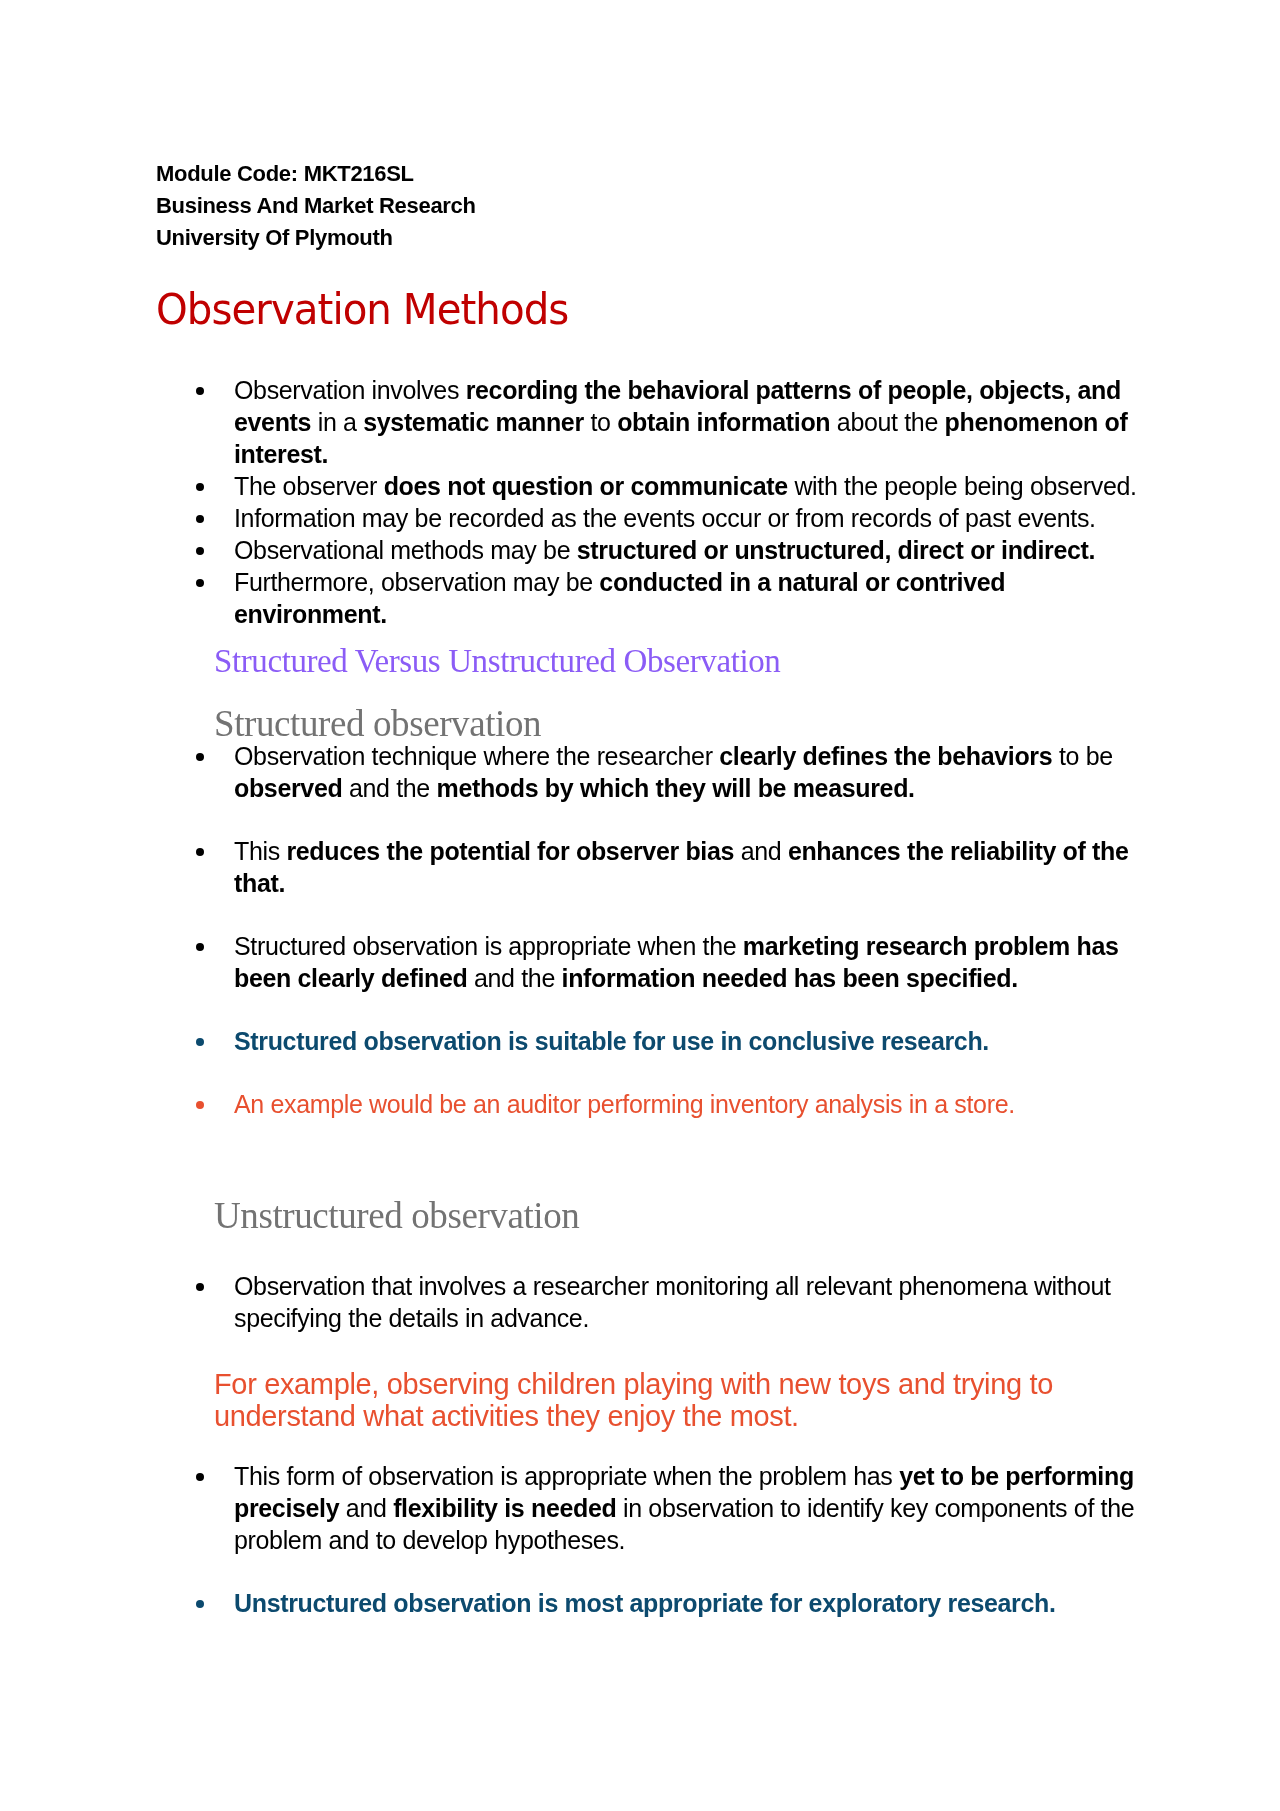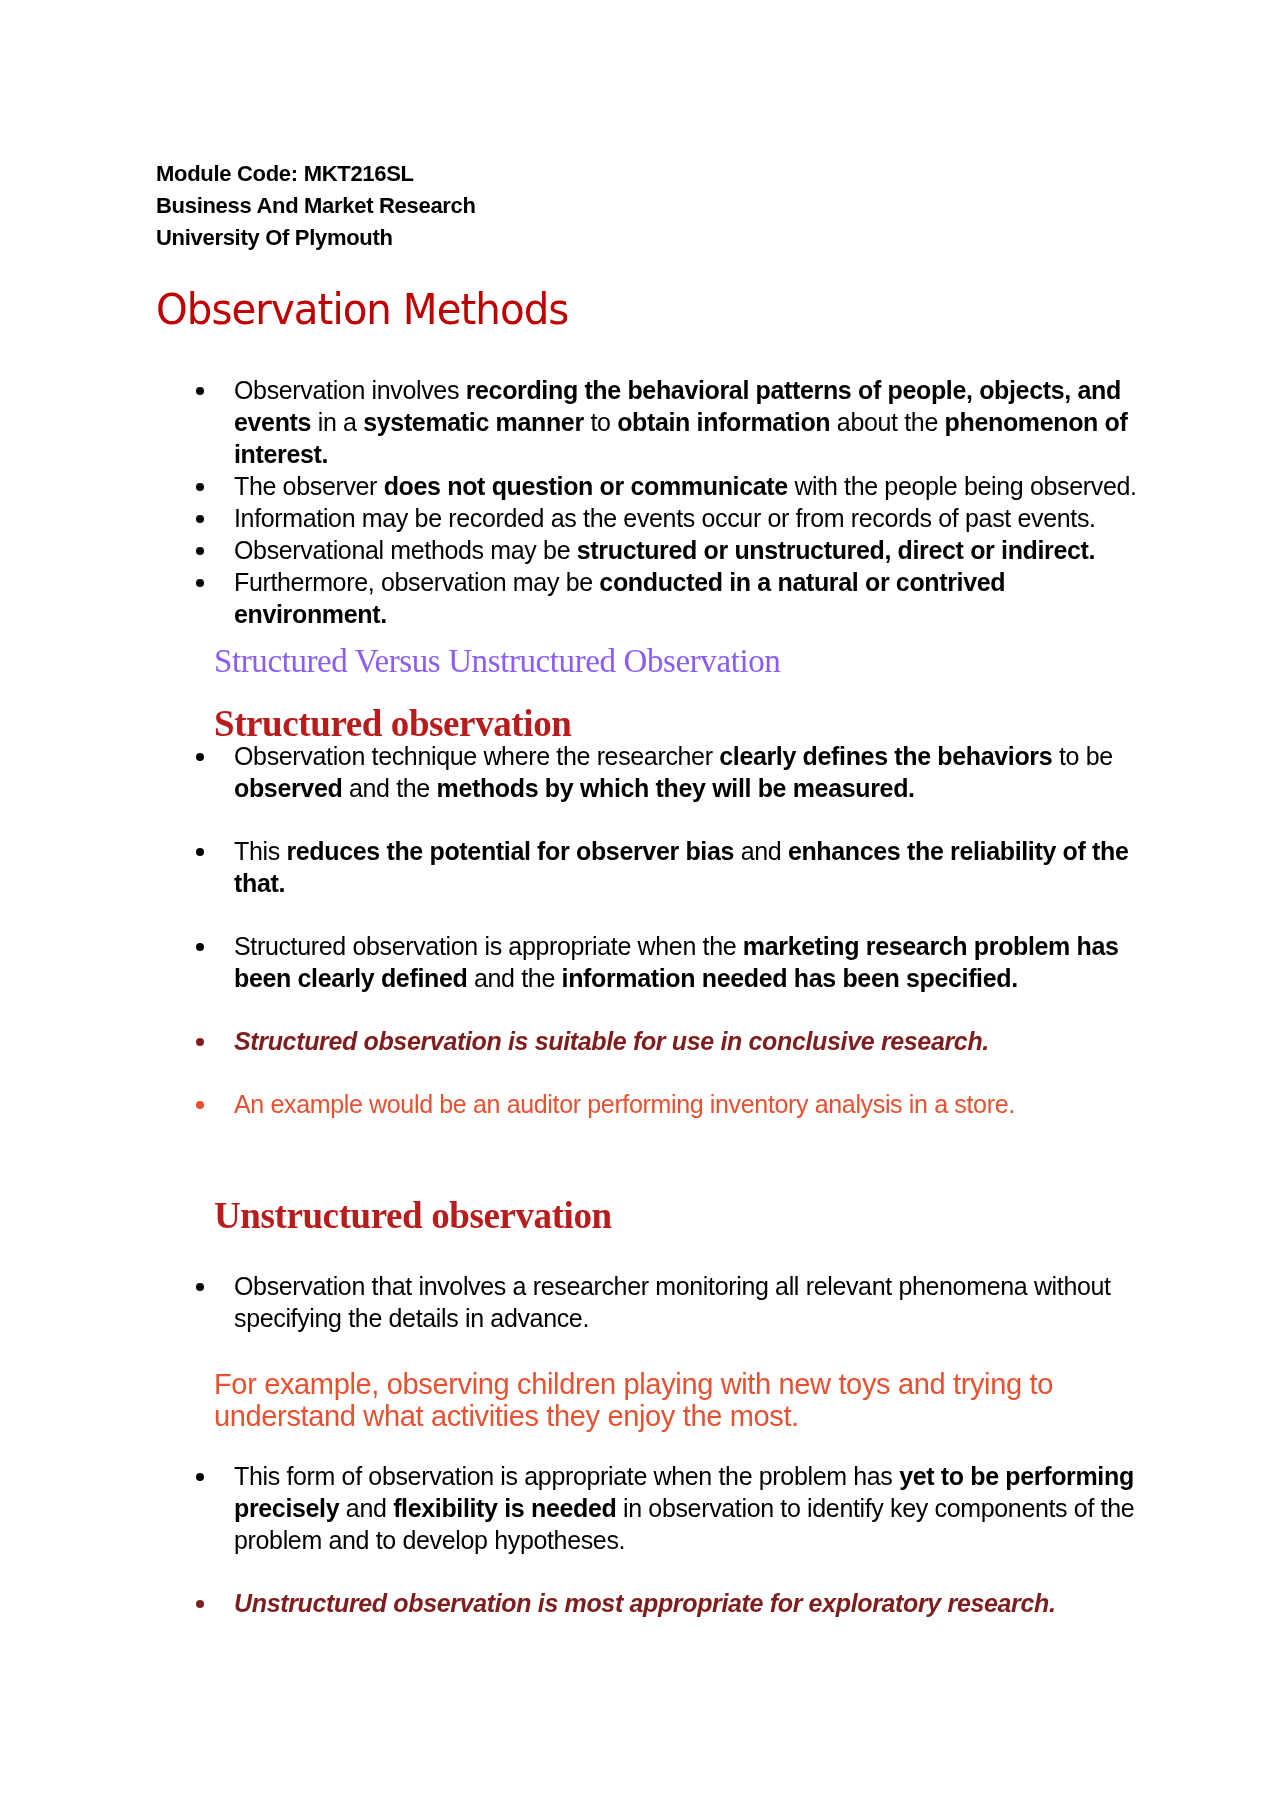--- a/index.html
+++ b/index.html
@@ -85,32 +85,31 @@
       font-size: 33px;
       line-height: 44px;
       color: #8b5cf6;
       white-space: nowrap;
       letter-spacing: -0.4px;
     }
     .h2 {
       position: absolute;
       left: 214px;
       font-family: "Liberation Serif", serif;
-      font-weight: bold;
+      font-weight: normal;
       font-size: 37px;
       line-height: 48px;
-      color: #b91c1c;
+      color: #737373;
       white-space: nowrap;
       letter-spacing: -0.4px;
     }
     .h2-structured { top: 700px; }
     .h2-unstructured { top: 1192px; }
     .red-italic {
-      color: #7f1d1d;
-      font-style: italic;
+      color: #0c4a6e;
       font-weight: bold;
     }
     .orange {
       color: #e8502f;
     }
     .example-para {
       position: absolute;
       left: 214px;
       top: 1368px;
       width: 930px;

